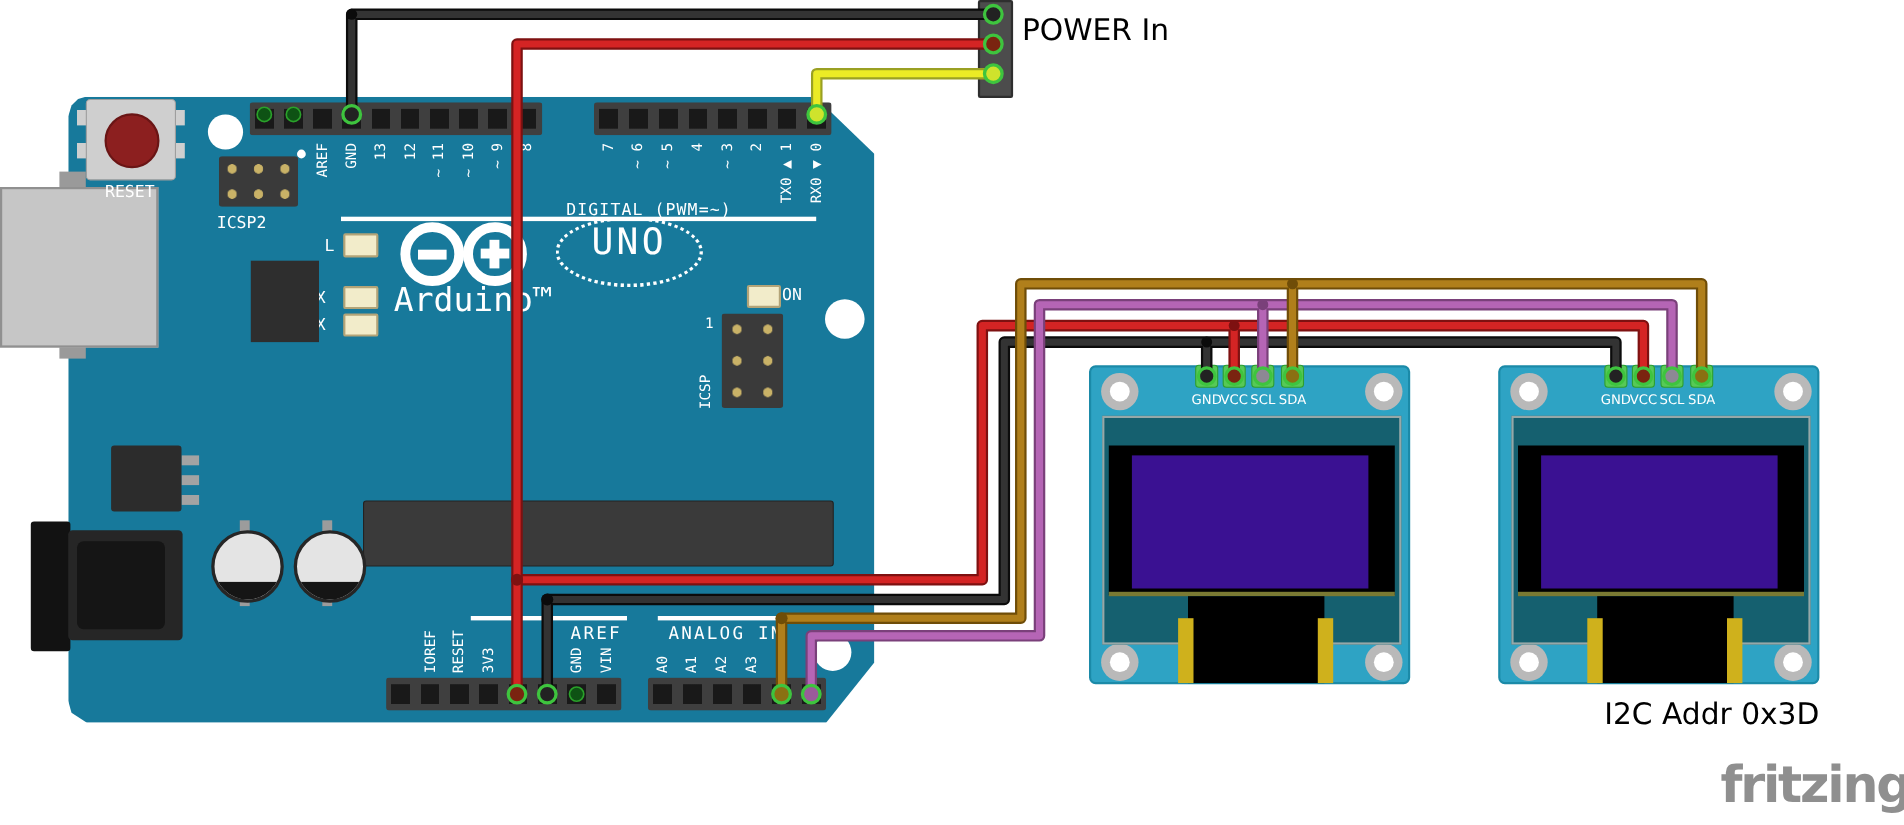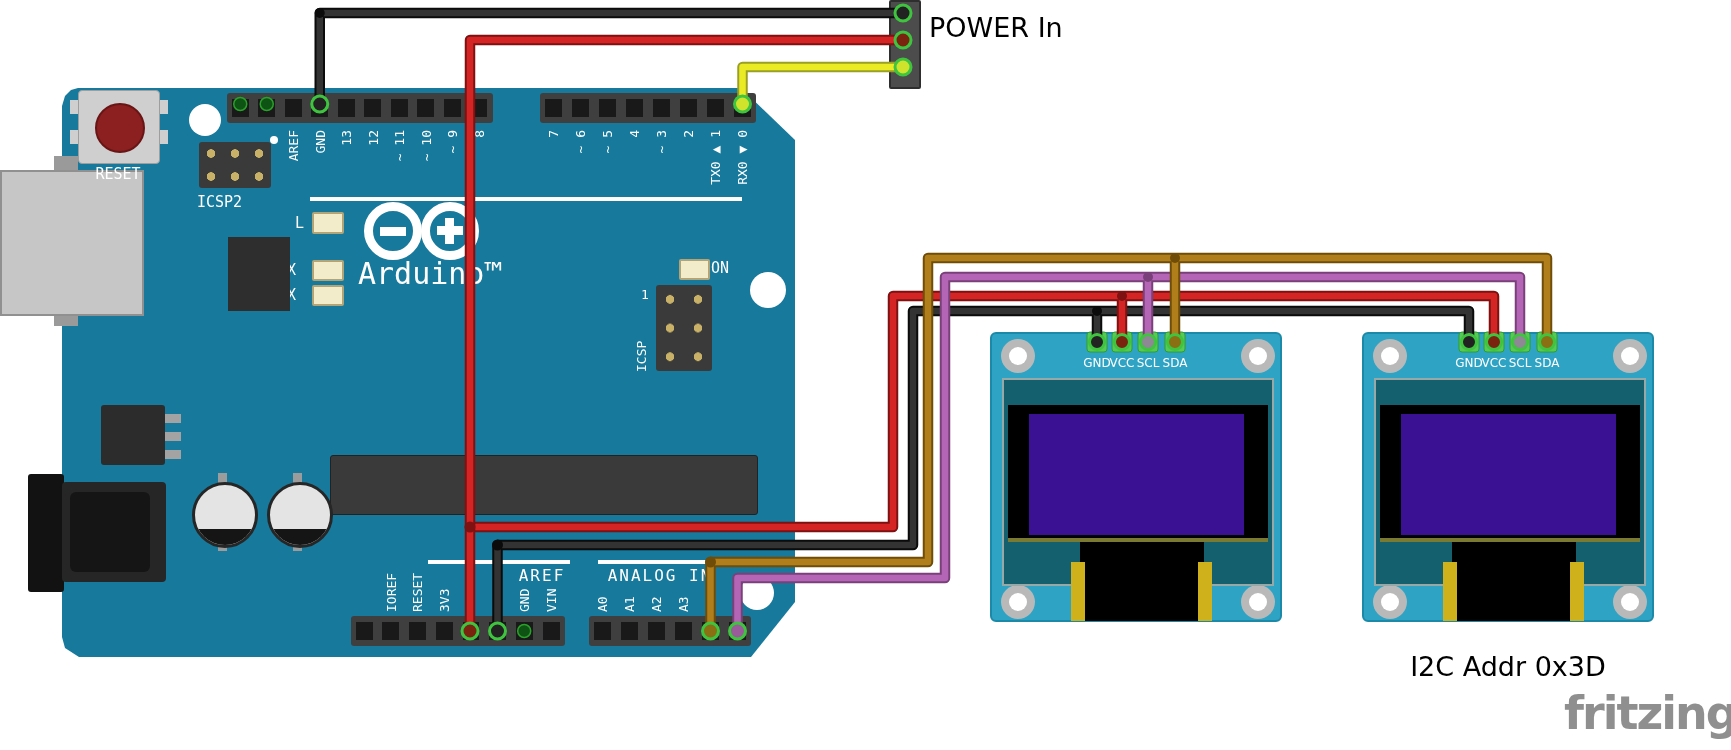--- a/index.html
+++ b/index.html
@@ -93,36 +93,38 @@
   <span class="vt" style="left:472px">8</span>
   <span class="vt" style="left:546px">7</span>
   <span class="vt" style="left:573px">~ 6</span>
   <span class="vt" style="left:600px">~ 5</span>
   <span class="vt" style="left:627px">4</span>
   <span class="vt" style="left:654px">~ 3</span>
   <span class="vt" style="left:681px">2</span>
   <span class="vt" style="left:708px">TX0 ▲ 1</span>
   <span class="vt" style="left:735px">RX0 ▼ 0</span>
 
+  <span class="silk" style="left:440px;top:181px;width:300px;text-align:center;font-size:15px;letter-spacing:1px;">DIGITAL (PWM=~)</span>
   <div class="silkline" style="left:310px;top:197px;width:432px;height:4px;"></div>
 
   <span class="silk" style="left:295px;top:214px;font-size:15px;">L</span>
   <div class="led" style="left:312px;top:212px;width:28px;height:18px;"></div>
   <span class="silk" style="left:278px;top:261px;font-size:15px;">TX</span>
   <div class="led" style="left:312px;top:260px;width:28px;height:17px;"></div>
   <span class="silk" style="left:278px;top:286px;font-size:15px;">RX</span>
   <div class="led" style="left:312px;top:285px;width:28px;height:17px;"></div>
   <div class="led" style="left:679px;top:259px;width:27px;height:17px;"></div>
   <span class="silk" style="left:711px;top:259px;font-size:15px;">ON</span>
 
   <div class="abs" style="left:364px;top:202px;width:40px;height:40px;border:9px solid #fff;border-radius:50%;"></div>
   <div class="abs" style="left:380px;top:227px;width:26px;height:9px;background:#fff;"></div>
   <div class="abs" style="left:421px;top:202px;width:40px;height:40px;border:9px solid #fff;border-radius:50%;"></div>
   <div class="abs" style="left:437px;top:226px;width:26px;height:9px;background:#fff;"></div>
   <div class="abs" style="left:445px;top:218px;width:9px;height:26px;background:#fff;"></div>
+  <div class="abs" style="left:505px;top:197px;width:128px;height:58px;border:3px dotted #fff;border-radius:50%;line-height:58px;text-align:center;color:#fff;font:33px 'DejaVu Sans Mono',monospace;letter-spacing:3px;">UNO</div>
   <span class="silk" style="left:358px;top:256px;font-size:30px;">Arduino™</span>
 
   <div class="abs" style="left:228px;top:237px;width:62px;height:74px;background:#2e2e2e;"></div>
   <span class="silk" style="left:641px;top:287px;font-size:13px;">1</span>
   <div class="icspblk" style="left:656px;top:285px;width:56px;height:86px;background-size:28px 28.7px;"></div>
   <span class="vb" style="left:634px;top:372px;width:70px;">ICSP</span>
 
   <div class="abs" style="left:330px;top:455px;width:426px;height:58px;background:#3a3a3a;border:1px solid #222;border-radius:3px;"></div>
 
   <div class="abs" style="left:165px;top:414px;width:16px;height:9px;background:#a3a3a3;"></div>
@@ -216,21 +218,21 @@
     <div class="oled-tab" style="left:206px;"></div>
   </div>
   <span class="ol" style="left:1447px;">GND</span>
   <span class="ol" style="left:1472px;">VCC</span>
   <span class="ol" style="left:1498px;">SCL</span>
   <span class="ol" style="left:1525px;">SDA</span>
 
   <div class="abs" style="left:889px;top:0;width:28px;height:85px;background:#4c4c4c;border:2px solid #2e2e2e;border-radius:2px;"></div>
   <span id="midi-label">POWER In</span>
 
-  <span class="caption" style="left:1362px;top:651px;">I2C Addr 0x3D</span>
+  <span class="caption" style="left:1362px;top:634px;text-align:right;">I2C Addr 0x3D</span>
 
   <span id="watermark">fritzing</span>
 
   <svg id="wires" width="1731" height="750" viewBox="0 0 1731 750">
 
     <g>
       <rect class="pad" x="1087" y="332" width="20" height="20" rx="3"></rect>
       <rect class="pad" x="1112" y="332" width="20" height="20" rx="3"></rect>
       <rect class="pad" x="1138" y="332" width="20" height="20" rx="3"></rect>
       <rect class="pad" x="1165" y="332" width="20" height="20" rx="3"></rect>

